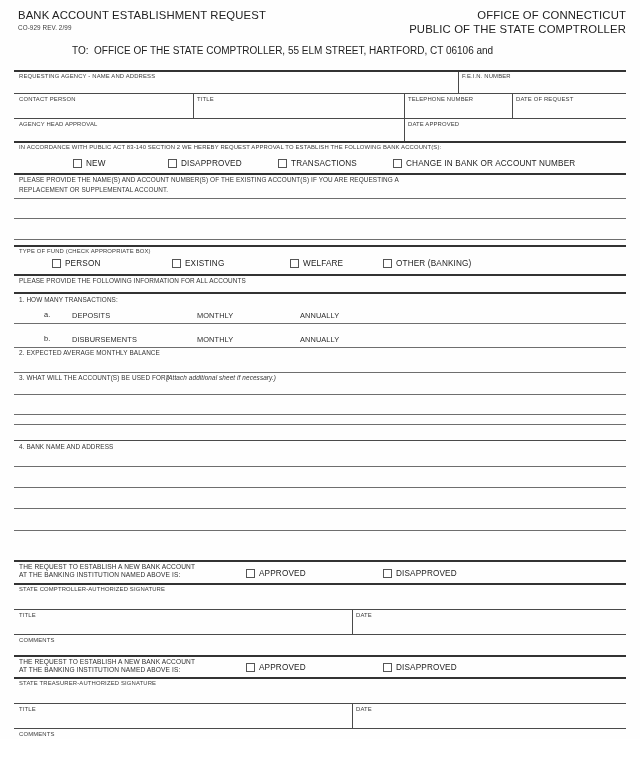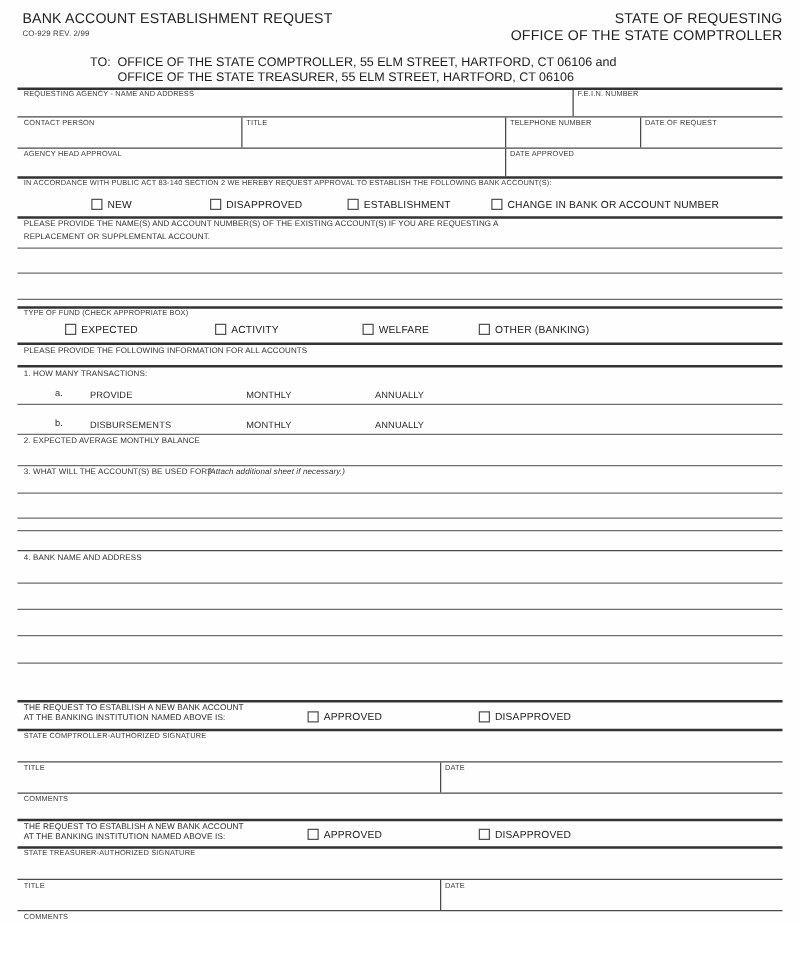--- a/index.html
+++ b/index.html
@@ -130,25 +130,24 @@
   }
 </style>
 </head>
 <body>
 
 <div class="page">
 
   <div class="header">
     <div class="hdr-title">BANK ACCOUNT ESTABLISHMENT REQUEST</div>
     <div class="hdr-formno">CO-929 REV. 2/99</div>
-    <div class="hdr-state">STATE OF REQUESTING</div>
-    <div class="hdr-office">OFFICE OF THE STATE COMPTROLLER</div>
+    <div class="hdr-state">OFFICE OF CONNECTICUT</div>
+    <div class="hdr-office">PUBLIC OF THE STATE COMPTROLLER</div>
     <div class="to-block">
       <div><span class="to-label">TO:</span><span>OFFICE OF THE STATE COMPTROLLER, 55 ELM STREET, HARTFORD, CT 06106 and</span></div>
-      <div class="to-line2">OFFICE OF THE STATE TREASURER, 55 ELM STREET, HARTFORD, CT 06106</div>
     </div>
   </div>
 
   <div class="hr thick" style="left:14px; top:70px; width:612px;"></div>
 
   <div class="fld" style="left:19px; top:73px;">REQUESTING AGENCY - NAME AND ADDRESS</div>
   <div class="vr" style="left:458px; top:72px; height:21px;"></div>
   <div class="fld" style="left:462px; top:73px;">F.E.I.N. NUMBER</div>
   <div style="position:absolute; left:19px; top:79px; width:435px; height:14px;"></div>
   <div style="position:absolute; left:462px; top:79px; width:160px; height:14px;"></div>
@@ -179,60 +178,60 @@
 
   <div class="fld" style="left:19px; top:144px;">IN ACCORDANCE WITH PUBLIC ACT 83-140 SECTION 2 WE HEREBY REQUEST APPROVAL TO ESTABLISH THE FOLLOWING BANK ACCOUNT(S):</div>
 
   <div class="cbx" style="left:73px; top:159px;"></div>
   <div class="cbx-label" style="left:86px; top:159px;">NEW</div>
 
   <div class="cbx" style="left:168px; top:159px;"></div>
   <div class="cbx-label" style="left:181px; top:159px;">DISAPPROVED</div>
 
   <div class="cbx" style="left:278px; top:159px;"></div>
-  <div class="cbx-label" style="left:291px; top:159px;">ESTABLISHMENT</div>
+  <div class="cbx-label" style="left:291px; top:159px;">TRANSACTIONS</div>
 
   <div class="cbx" style="left:393px; top:159px;"></div>
   <div class="cbx-label" style="left:406px; top:159px;">CHANGE IN BANK OR ACCOUNT NUMBER</div>
 
   <div class="hr thick" style="left:14px; top:173px; width:612px;"></div>
 
   <div class="txt-sm" style="left:19px; top:176px;">PLEASE PROVIDE THE NAME(S) AND ACCOUNT NUMBER(S) OF THE EXISTING ACCOUNT(S) IF YOU ARE REQUESTING A</div>
   <div class="txt-sm" style="left:19px; top:186px;">REPLACEMENT OR SUPPLEMENTAL ACCOUNT.</div>
 
   <div class="hr light" style="left:14px; top:198px; width:612px;"></div>
   <div style="position:absolute; left:16px; top:199px; width:608px; height:19px;"></div>
   <div class="hr light" style="left:14px; top:218px; width:612px;"></div>
   <div style="position:absolute; left:16px; top:219px; width:608px; height:20px;"></div>
   <div class="hr light" style="left:14px; top:239px; width:612px;"></div>
 
   <div class="hr thick" style="left:14px; top:245px; width:612px;"></div>
   <div class="fld" style="left:19px; top:248px;">TYPE OF FUND (CHECK APPROPRIATE BOX)</div>
 
   <div class="cbx" style="left:52px; top:259px;"></div>
-  <div class="cbx-label" style="left:65px; top:259px;">EXPECTED</div>
+  <div class="cbx-label" style="left:65px; top:259px;">PERSON</div>
 
   <div class="cbx" style="left:172px; top:259px;"></div>
-  <div class="cbx-label" style="left:185px; top:259px;">ACTIVITY</div>
+  <div class="cbx-label" style="left:185px; top:259px;">EXISTING</div>
 
   <div class="cbx" style="left:290px; top:259px;"></div>
   <div class="cbx-label" style="left:303px; top:259px;">WELFARE</div>
 
   <div class="cbx" style="left:383px; top:259px;"></div>
   <div class="cbx-label" style="left:396px; top:259px;">OTHER (BANKING)</div>
   <div style="position:absolute; left:475px; top:258px; width:148px; height:12px;"></div>
 
   <div class="hr thick" style="left:14px; top:274px; width:612px;"></div>
   <div class="txt-sm" style="left:19px; top:277px;">PLEASE PROVIDE THE FOLLOWING INFORMATION FOR ALL ACCOUNTS</div>
   <div class="hr thick" style="left:14px; top:292px; width:612px;"></div>
 
   <div class="txt-sm" style="left:19px; top:296px;">1.  HOW MANY TRANSACTIONS:</div>
 
   <div class="txt" style="left:44px; top:310px;">a.</div>
-  <div class="txt" style="left:72px; top:311px;">PROVIDE</div>
+  <div class="txt" style="left:72px; top:311px;">DEPOSITS</div>
   <div class="txt" style="left:197px; top:311px;">MONTHLY</div>
   <div style="position:absolute; left:240px; top:308px; width:55px; height:13px;"></div>
   <div class="txt" style="left:300px; top:311px;">ANNUALLY</div>
   <div style="position:absolute; left:346px; top:308px; width:70px; height:13px;"></div>
 
   <div class="hr light" style="left:14px; top:323px; width:612px;"></div>
 
   <div class="txt" style="left:44px; top:334px;">b.</div>
   <div class="txt" style="left:72px; top:335px;">DISBURSEMENTS</div>
   <div class="txt" style="left:197px; top:335px;">MONTHLY</div>

